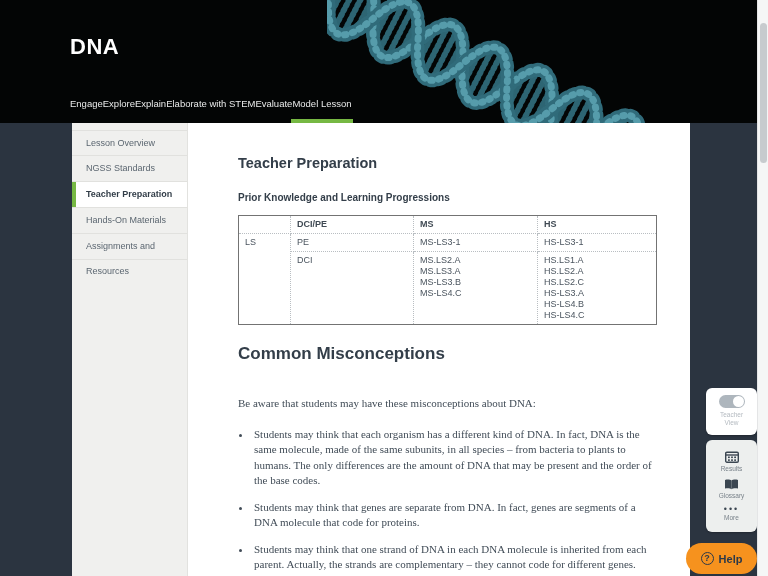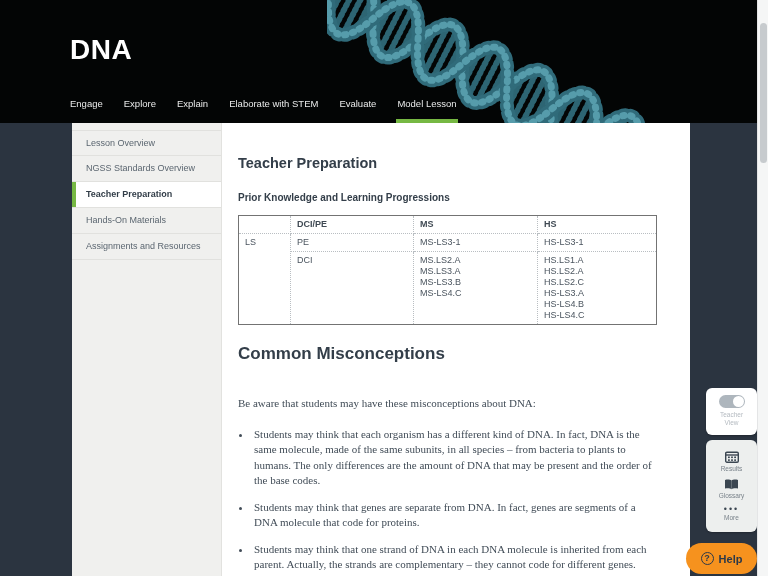--- a/index.html
+++ b/index.html
@@ -20,43 +20,43 @@
   }
 
   
   .header {
     position:absolute; top:0; left:0; width:757px; height:123px;
     background:#030505; overflow:hidden;
   }
   .helix { position:absolute; top:0; right:0; }
   .logo {
     position:absolute; left:70px; top:34px;
-    color:#fff; font-size:28px; font-weight:800; letter-spacing:0.5px;
+    color:#fff; font-size:22px; font-weight:800; letter-spacing:0.5px;
   }
   .nav {
-    position:absolute; left:70px; top:97px; display:flex; gap:21px;
+    position:absolute; left:70px; top:97px; display:flex; 
   }
   .nav-item {
     position:relative; color:#e9eaea; font-size:9.5px; line-height:14px;
     cursor:pointer; white-space:nowrap;
   }
   .nav-item.active::after {
     content:""; position:absolute; left:-1px; right:-1px; top:22px; height:5px;
     background:var(--accent);
   }
 
   
   .card {
     position:absolute; left:72px; top:123px; width:618px; height:453px;
     background:#ffffff;
   }
 
   
   .sidebar {
-    position:absolute; left:0; top:0; width:150px; height:453px;
+    position:absolute; left:0; top:0; width:116px; height:453px;
     background:#f0f0ee;
     background-image:radial-gradient(#e1e1de 0.6px, transparent 0.6px);
     background-size:4px 4px;
     border-right:1px solid #e2e2df; padding-top:7px;
   }
   .side-item {
     position:relative; height:26px; line-height:25px; padding-left:14px;
     font-size:9px; color:#5b6670; border-bottom:1px solid #e1e1de;
     cursor:pointer; background:transparent;
   }

